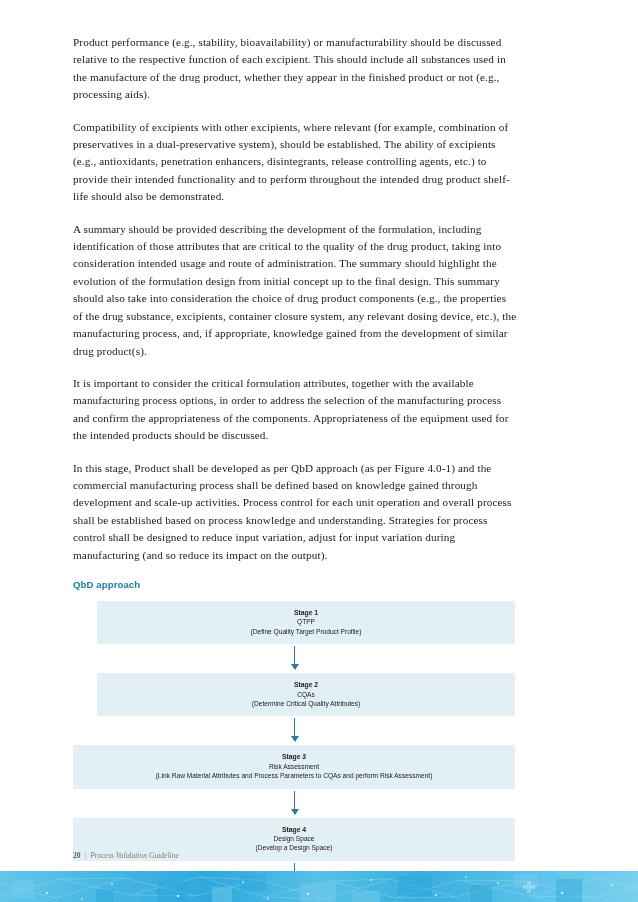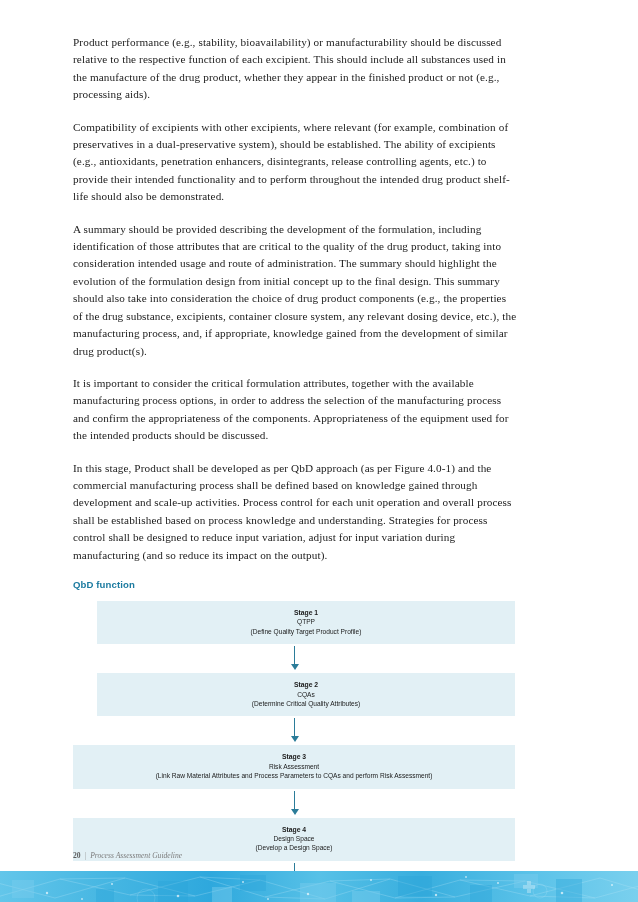--- a/index.html
+++ b/index.html
@@ -154,21 +154,21 @@
 <div class="page">
 
   <div class="content">
 
     <p class="body-par">Product performance (e.g., stability, bioavailability) or manufacturability should be discussed relative to the respective function of each excipient. This should include all substances used in the manufacture of the drug product, whether they appear in the finished product or not (e.g., processing aids).</p>
     <p class="body-par">Compatibility of excipients with other excipients, where relevant (for example, combination of preservatives in a dual-preservative system), should be established. The ability of excipients (e.g., antioxidants, penetration enhancers, disintegrants, release controlling agents, etc.) to provide their intended functionality and to perform throughout the intended drug product shelf-life should also be demonstrated.</p>
     <p class="body-par">A summary should be provided describing the development of the formulation, including identification of those attributes that are critical to the quality of the drug product, taking into consideration intended usage and route of administration. The summary should highlight the evolution of the formulation design from initial concept up to the final design. This summary should also take into consideration the choice of drug product components (e.g., the properties of the drug substance, excipients, container closure system, any relevant dosing device, etc.), the manufacturing process, and, if appropriate, knowledge gained from the development of similar drug product(s).</p>
     <p class="body-par">It is important to consider the critical formulation attributes, together with the available manufacturing process options, in order to address the selection of the manufacturing process and confirm the appropriateness of the components. Appropriateness of the equipment used for the intended products should be discussed.</p>
     <p class="body-par">In this stage, Product shall be developed as per QbD approach (as per Figure 4.0-1) and the commercial manufacturing process shall be defined based on knowledge gained through development and scale-up activities. Process control for each unit operation and overall process shall be established based on process knowledge and understanding. Strategies for process control shall be designed to reduce input variation, adjust for input variation during manufacturing (and so reduce its impact on the output).</p>
 
-    <div class="section-heading">QbD function</div>
+    <div class="section-heading">QbD approach</div>
 
     <div class="flow">
 
       <div class="stage-wrap">
         <div class="stage-box narrow">
           <span class="stage-title">Stage 1</span>
           <span class="stage-sub">QTPP</span>
           <span class="stage-detail">(Define Quality Target Product Profile)</span>
         </div>
       </div>
@@ -221,21 +221,21 @@
         <div class="stage-box wide">
           <span class="stage-title">Stage 5</span>
 
         </div>
       </div>
 
     </div>
   </div>
 
   <div class="footer">
-    <span class="pagenum">20</span><span class="sep">|</span><span class="doctitle">Process Assessment Guideline</span>
+    <span class="pagenum">20</span><span class="sep">|</span><span class="doctitle">Process Validation Guideline</span>
   </div>
 
   <div class="banner">
     <svg viewBox="0 0 638 31" preserveAspectRatio="none">
       <defs>
         <linearGradient id="bg" x1="0" y1="0" x2="1" y2="0">
           <stop offset="0%" stop-color="#63c6ea"></stop>
           <stop offset="15%" stop-color="#49b8e3"></stop>
           <stop offset="33%" stop-color="#2ea8dd"></stop>
           <stop offset="50%" stop-color="#57c1e7"></stop>

